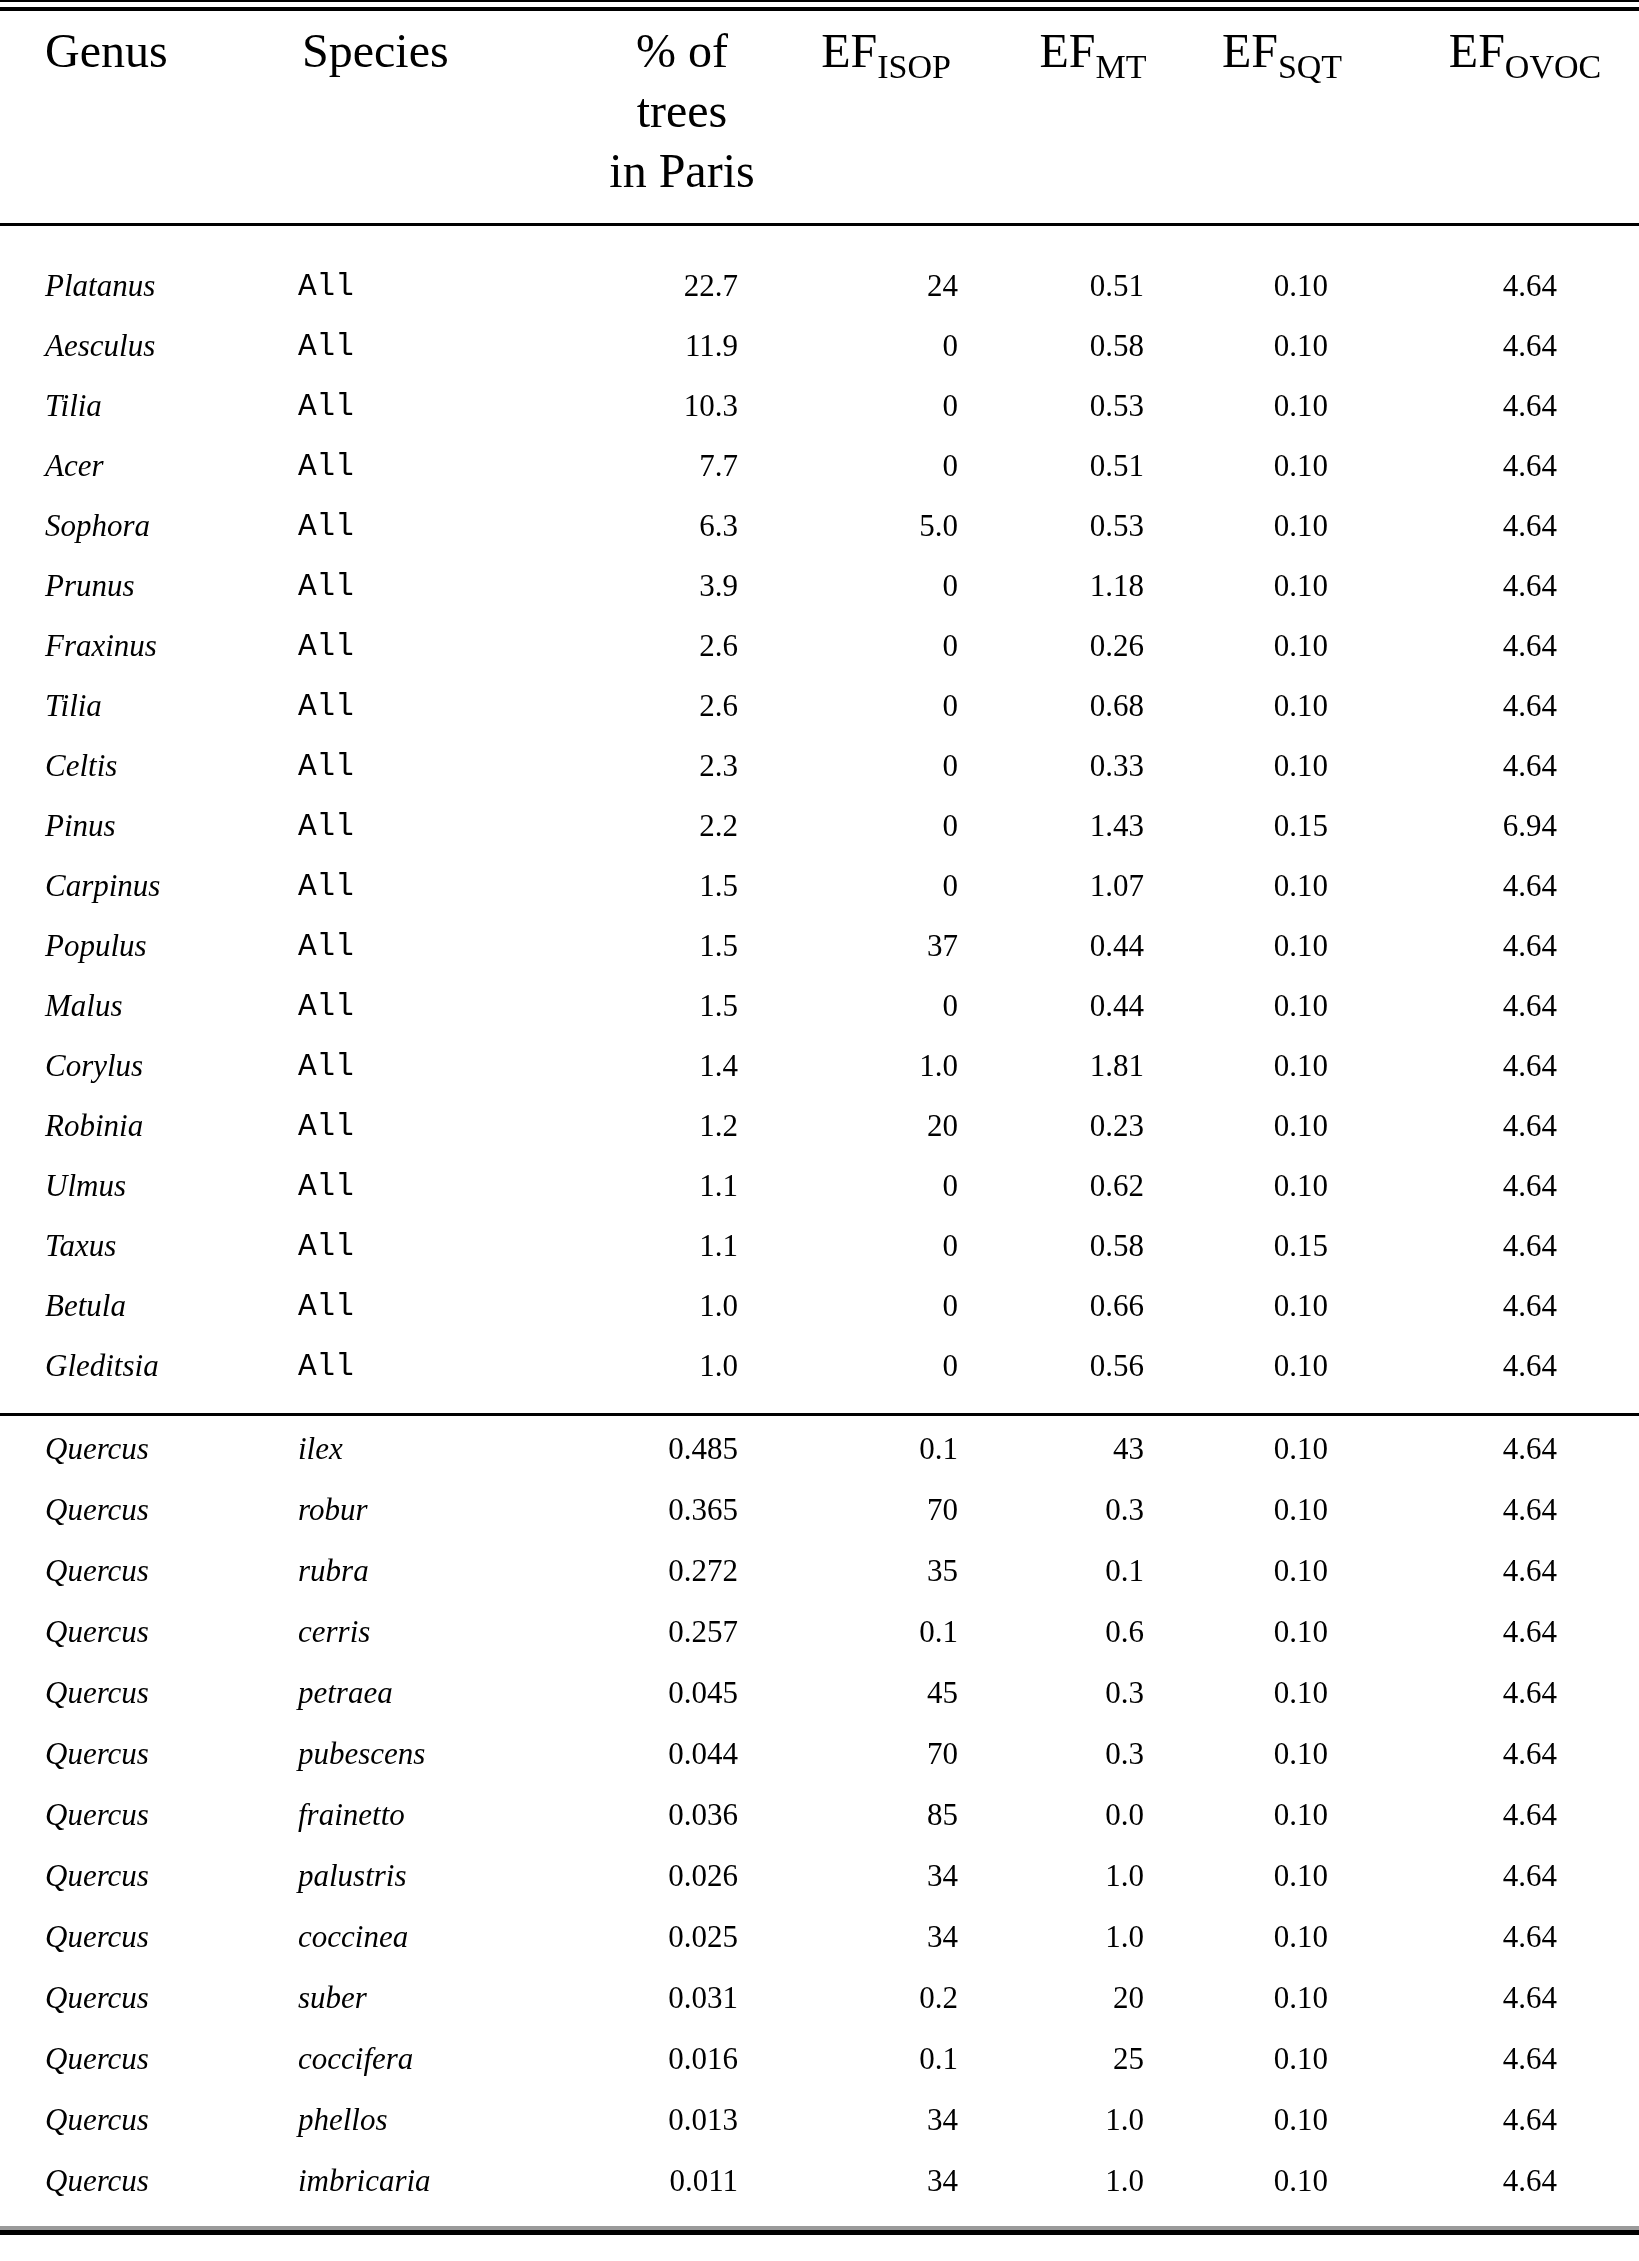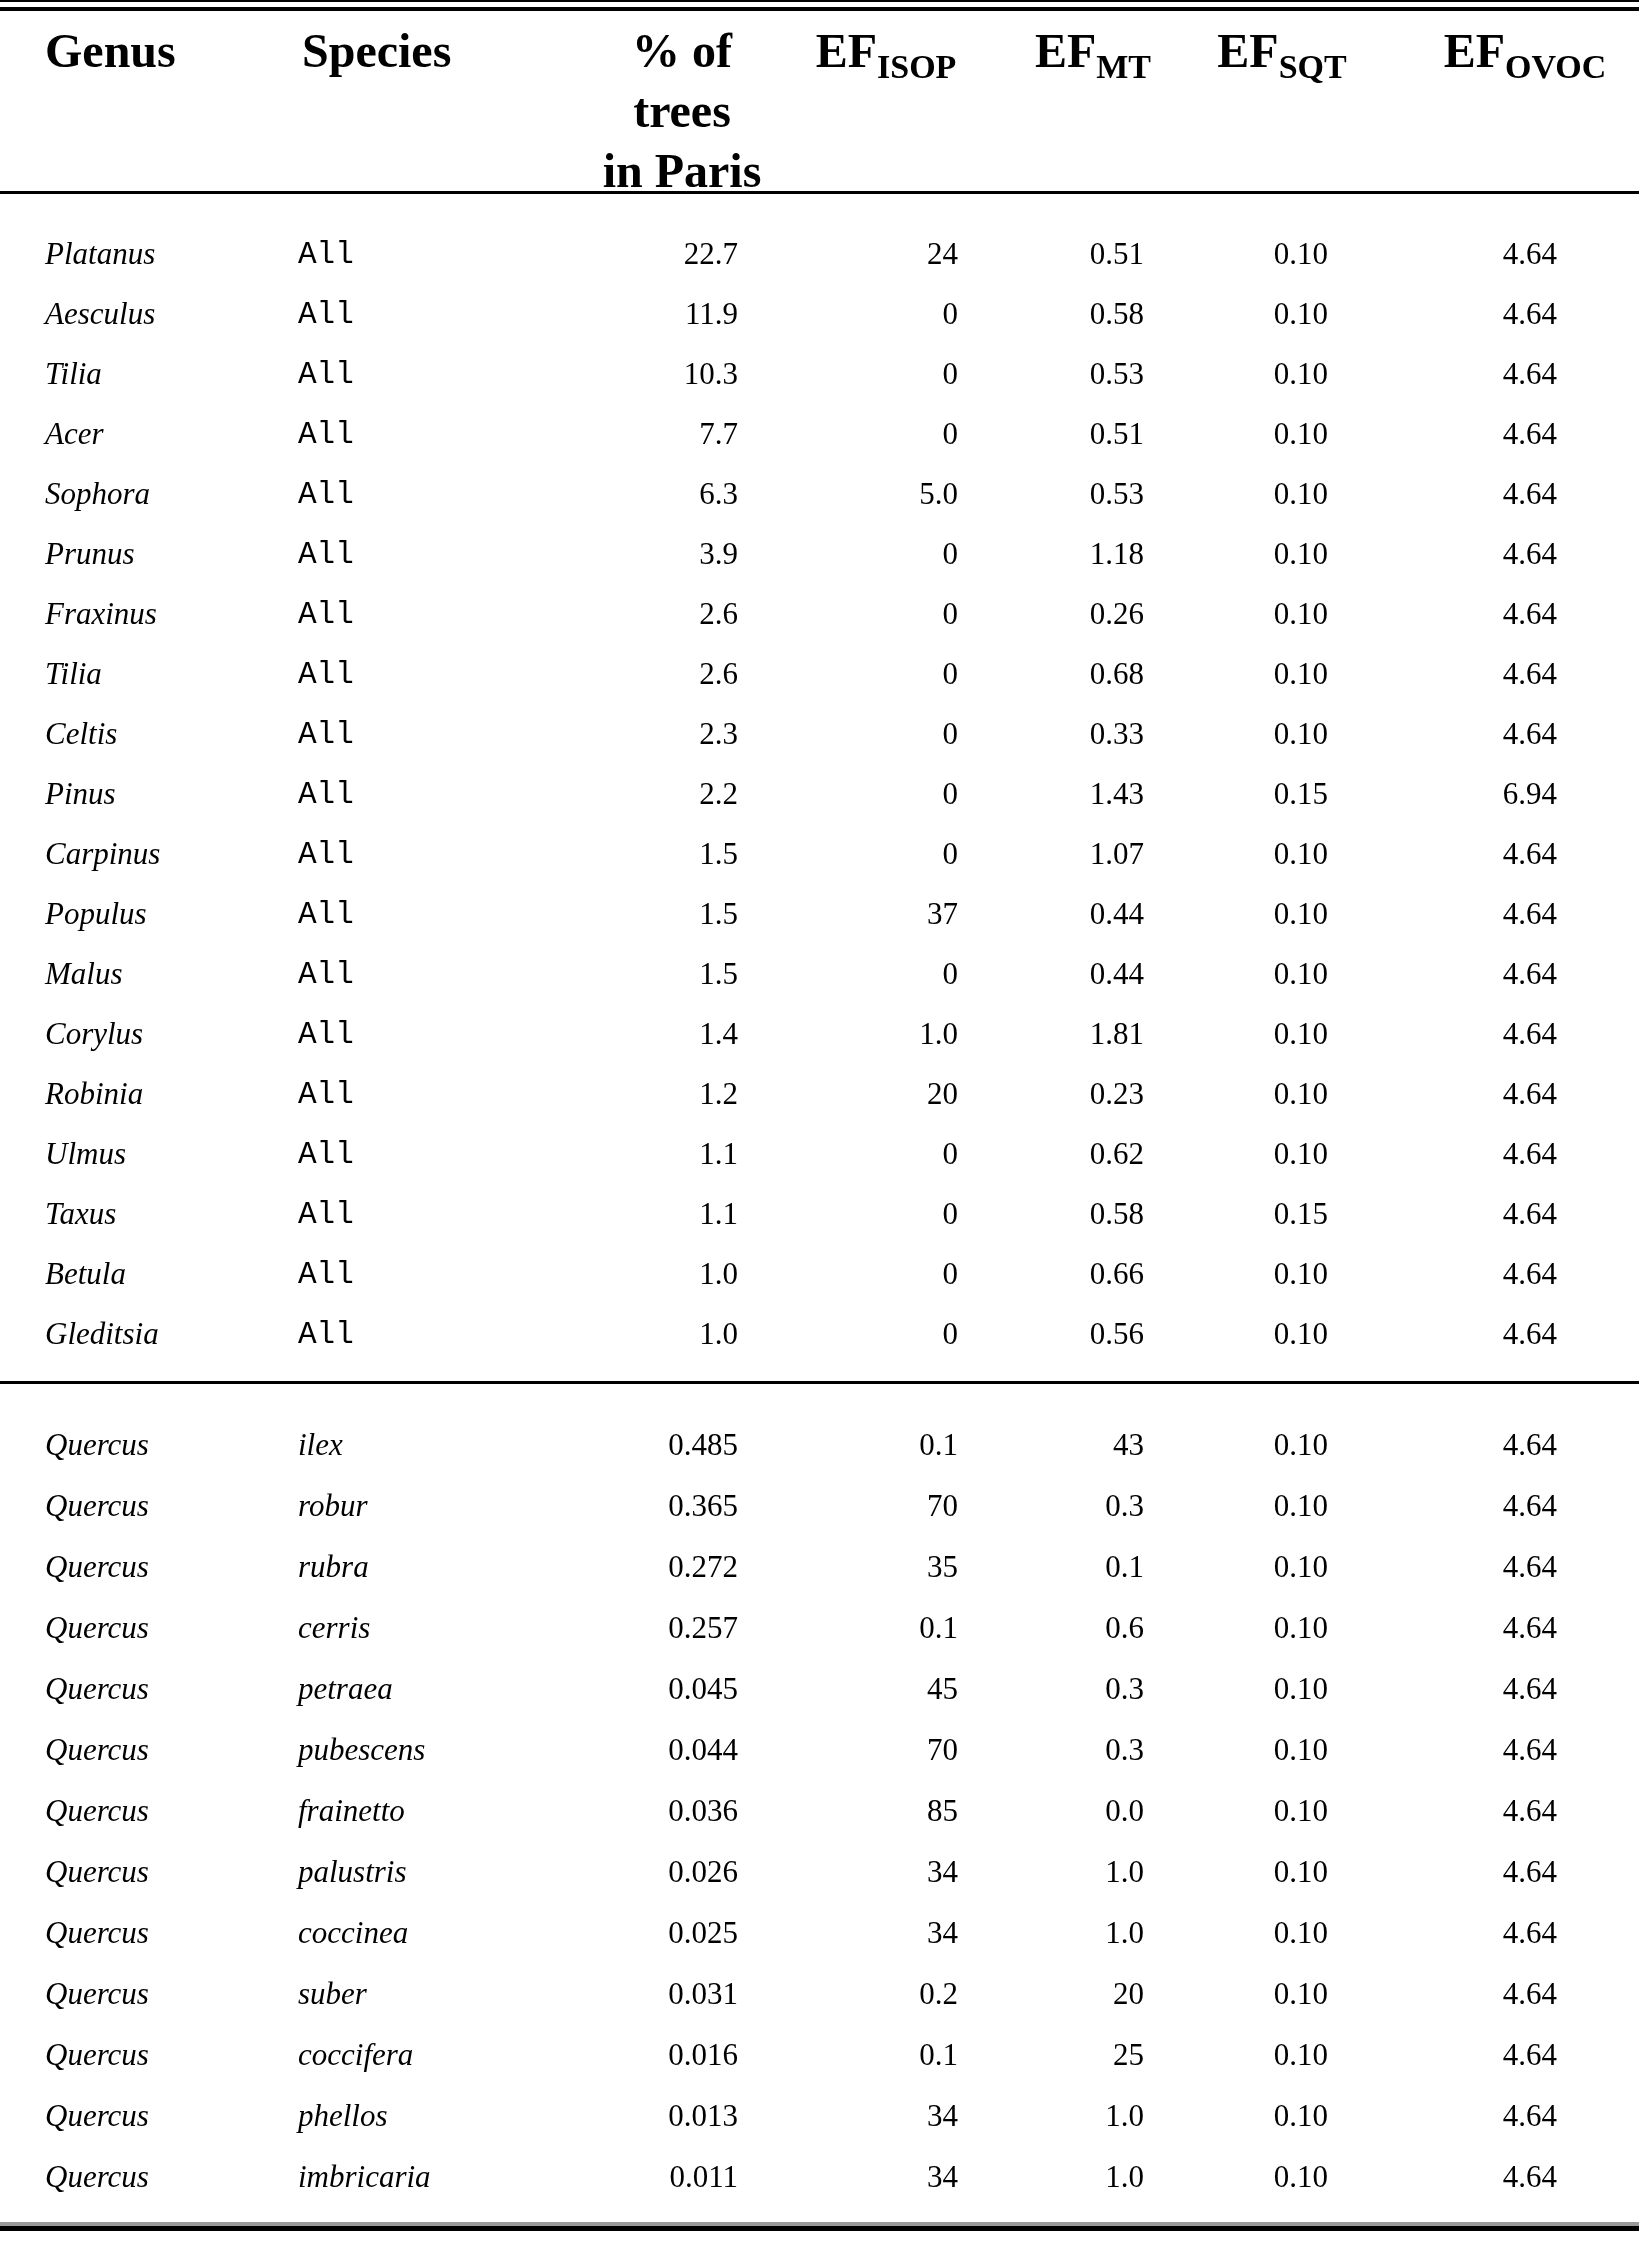--- a/index.html
+++ b/index.html
@@ -24,38 +24,37 @@
   .rule { width: 1640px; background: #000; }
   .rule-top-outer  { height: 2.4px; }
   .rule-top-inner  { height: 4px; margin-top: 4.8px; }
   .rule-mid        { height: 3.2px; }
   .rule-mid-2      { height: 3.2px; margin-top: 16.7px; }
   .rule-bot-gray   { height: 4px; margin-top: 14.3px; background: #9a9a9a; }
   .rule-bot-black  { height: 5.6px; }
   
   .thead {
     position: relative;
-    height: 180px;
+    height: 212px;
     font-size: 48px;
     line-height: 60px;
-    font-weight: bold;
   }
   .hlabel { position: absolute; top: 10.3px; white-space: nowrap; }
   .h-genus   { left: 45px;  }
   .h-species { left: 302px; }
   .h-pct     { left: 591px; width: 182px; text-align: center; }
   .h-ef      { width: 254px; text-align: center; }
   .h-ef-isop { left: 759px;  }
   .h-ef-mt   { left: 966px; }
   .h-ef-sqt  { left: 1155px; }
   .h-ef-ovoc { left: 1398px; }
   sub { font-size: 34px; line-height: 0; }
   
   .sec-1 { padding-top: 30px; }
-  .sec-2 { padding-top: 30px; }
+  .sec-2 { padding-top: 2px; }
   .row {
     display: grid;
     grid-template-columns: 298px 214px 226px 220px 186px 184px 229px;
     align-items: center;
     height: 60px;
     font-size: 31px;
     white-space: nowrap;
   }
   .sec-2 .row { height: 61px; }
   .cell-genus   { padding-left: 45px; font-style: italic; }

